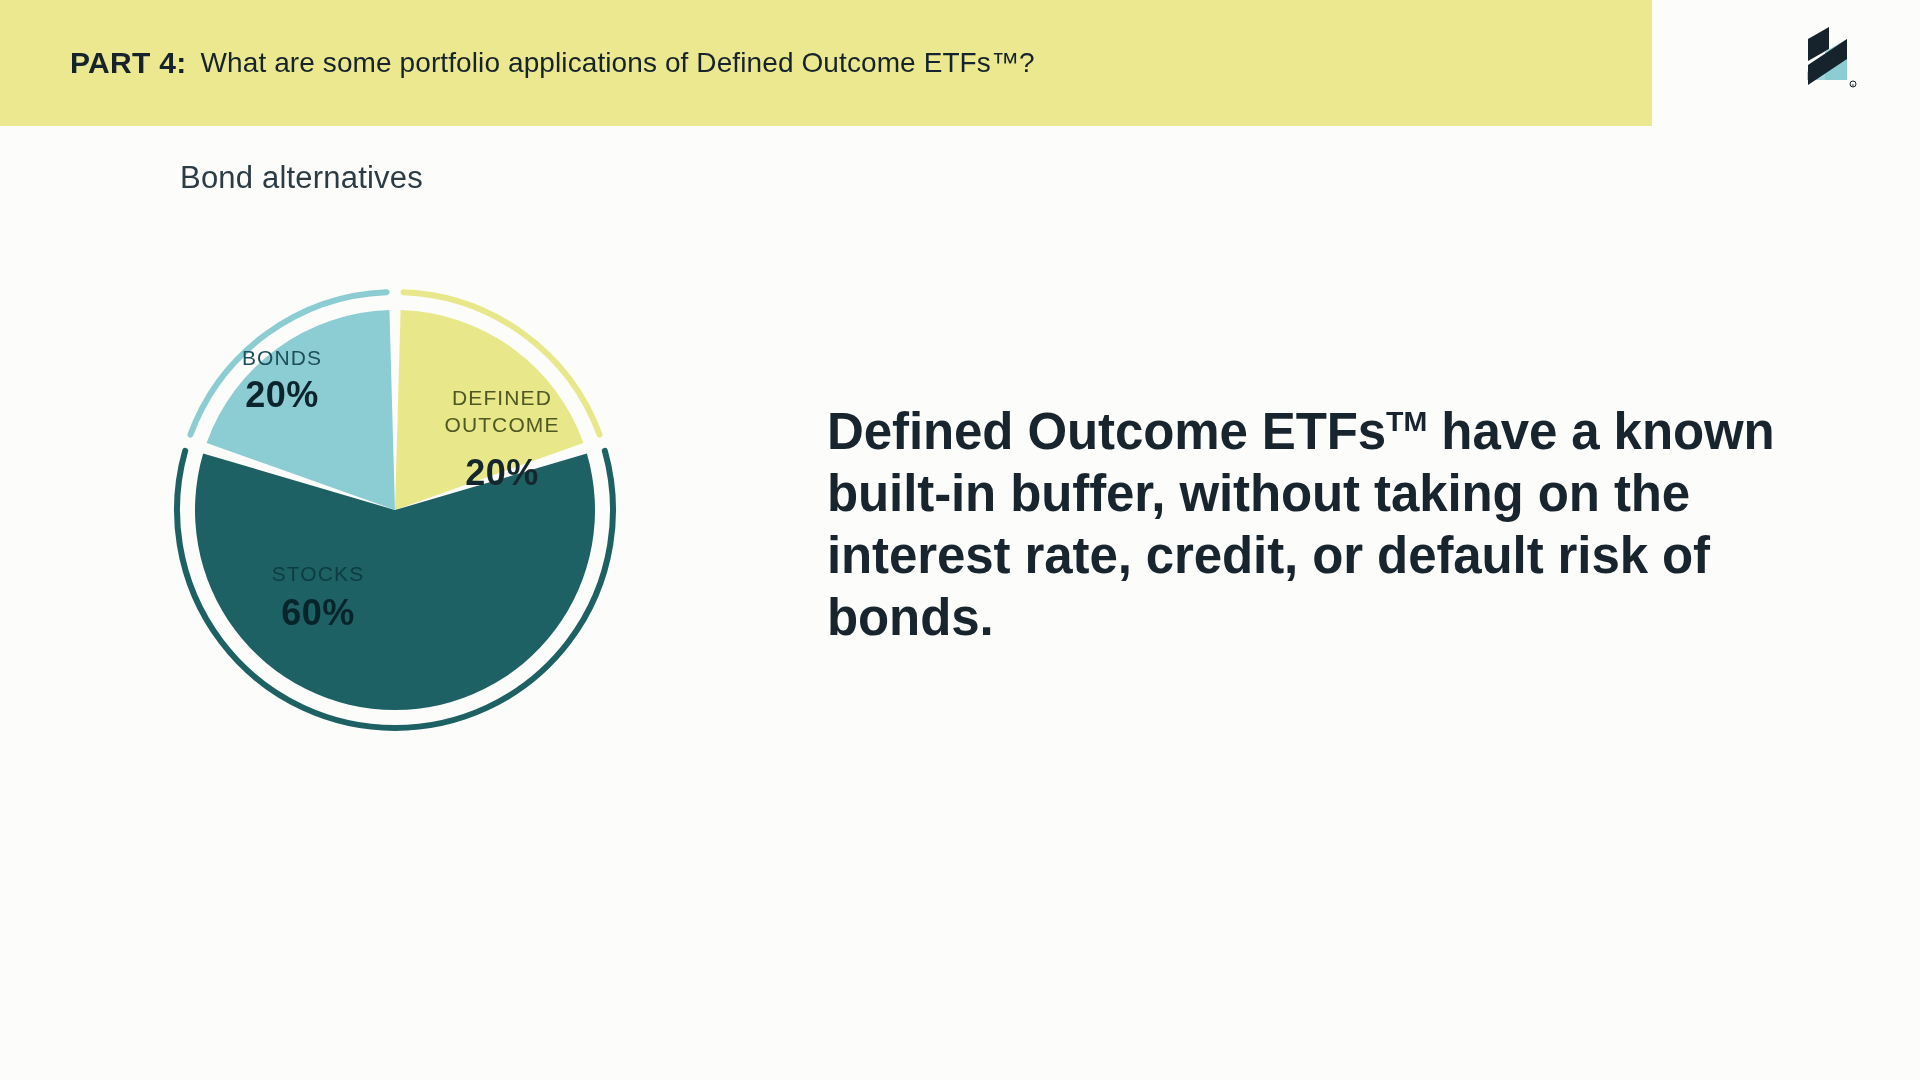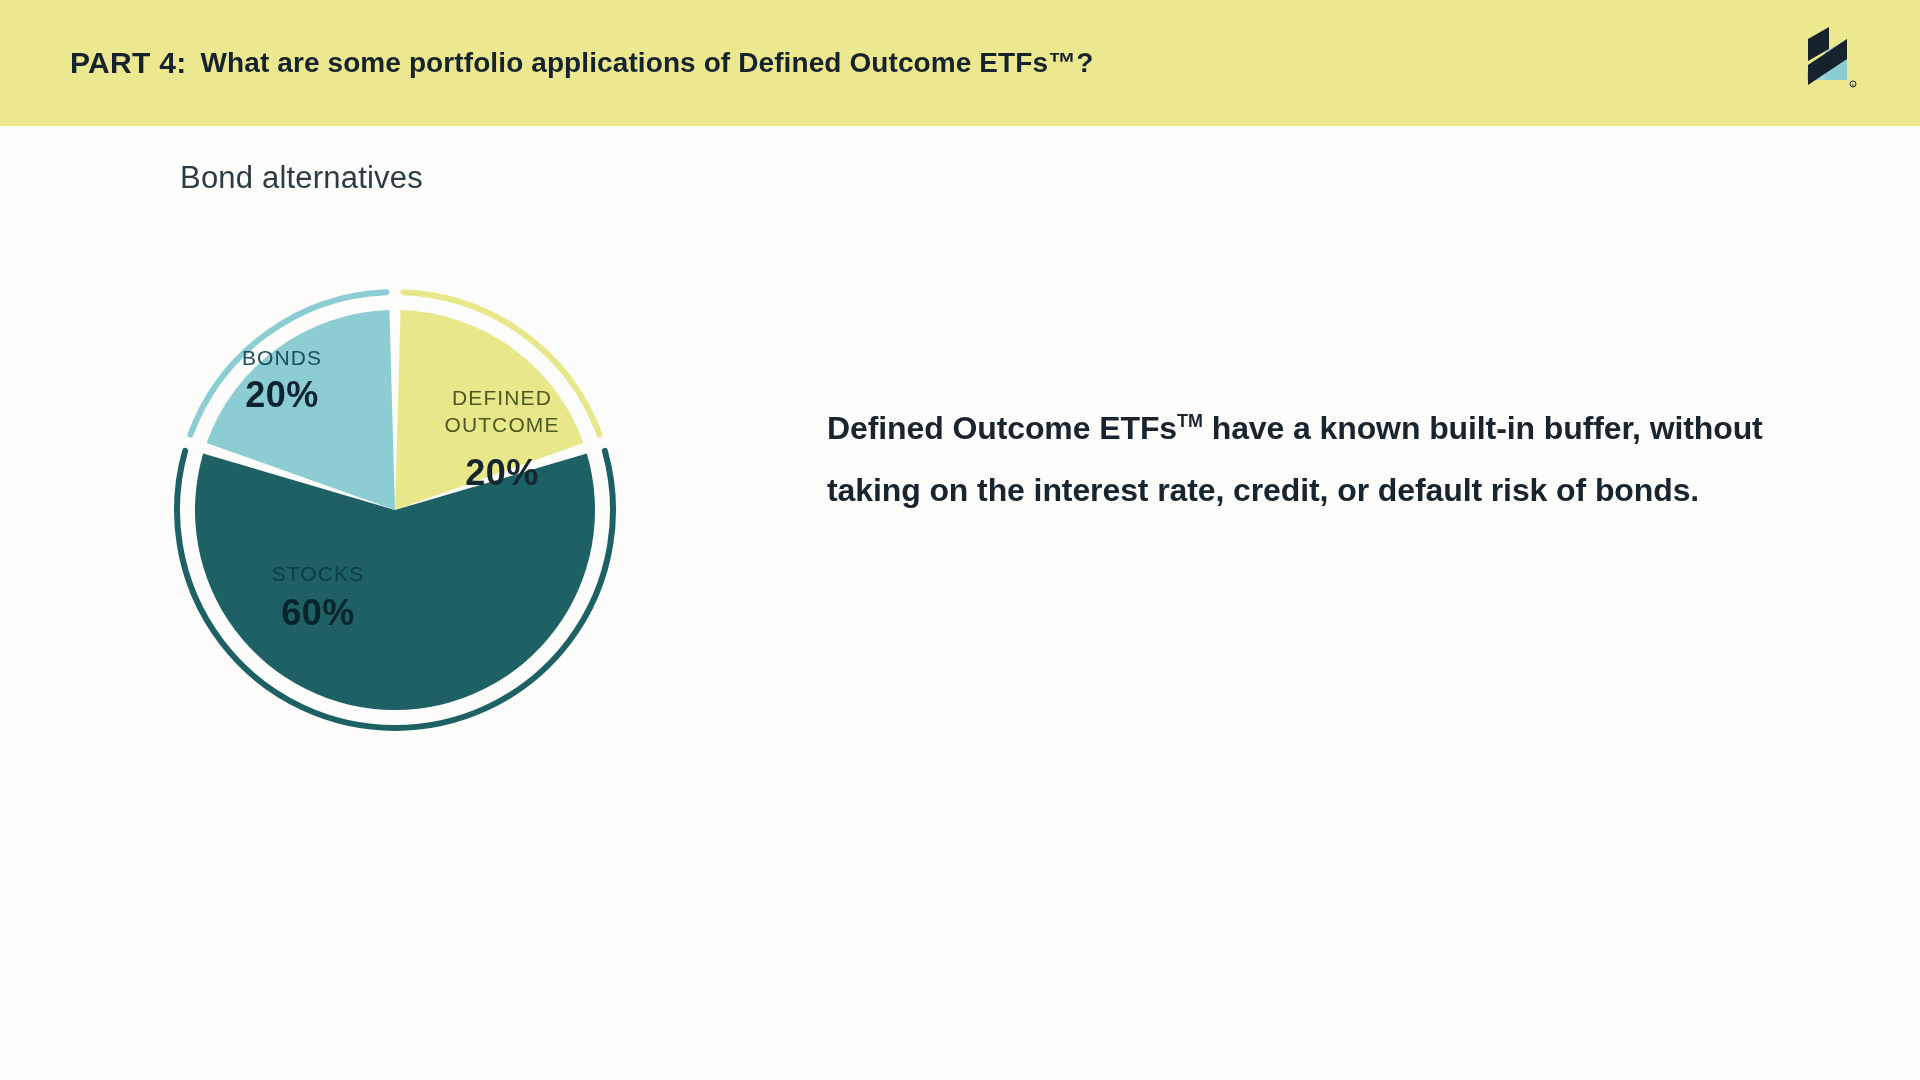--- a/index.html
+++ b/index.html
@@ -13,42 +13,42 @@
     background: #fcfcfa;
     font-family: "Liberation Sans", sans-serif;
     overflow: hidden;
     position: relative;
   }
 
   
   #header-band {
     position: absolute;
     left: 0; top: 0;
-    width: 1920px;
+    width: 1652px;
     height: 126px;
     background: #ece88f;
   }
   #header-title-wrap {
     position: absolute;
     left: 70px;
     top: 0;
     height: 126px;
     display: flex;
     align-items: center;
     white-space: nowrap;
   }
   #header-part-label {
     font-size: 30px;
     font-weight: bold;
     color: #16232c;
     letter-spacing: 0.3px;
   }
   #header-question {
     font-size: 28px;
-    font-weight: 700;
+    font-weight: 400;
     color: #16232c;
     margin-left: 14px;
     letter-spacing: 0.1px;
   }
 
   
   #brand-logo {
     position: absolute;
     left: 1795px;
     top: 22px;
@@ -93,21 +93,21 @@
   }
 
   
   #body-copy {
     position: absolute;
     left: 827px;
     top: 390px;
     width: 960px;
   }
   .body-para {
-    font-size: 32px;
+    font-size: 51px;
     font-weight: bold;
     line-height: 62px;
     color: #18242e;
     letter-spacing: -0.1px;
     margin: 0;
   }
   #body-para-2 { margin-top: 56px; }
   .tm {
     font-size: 0.56em;
     vertical-align: super;

